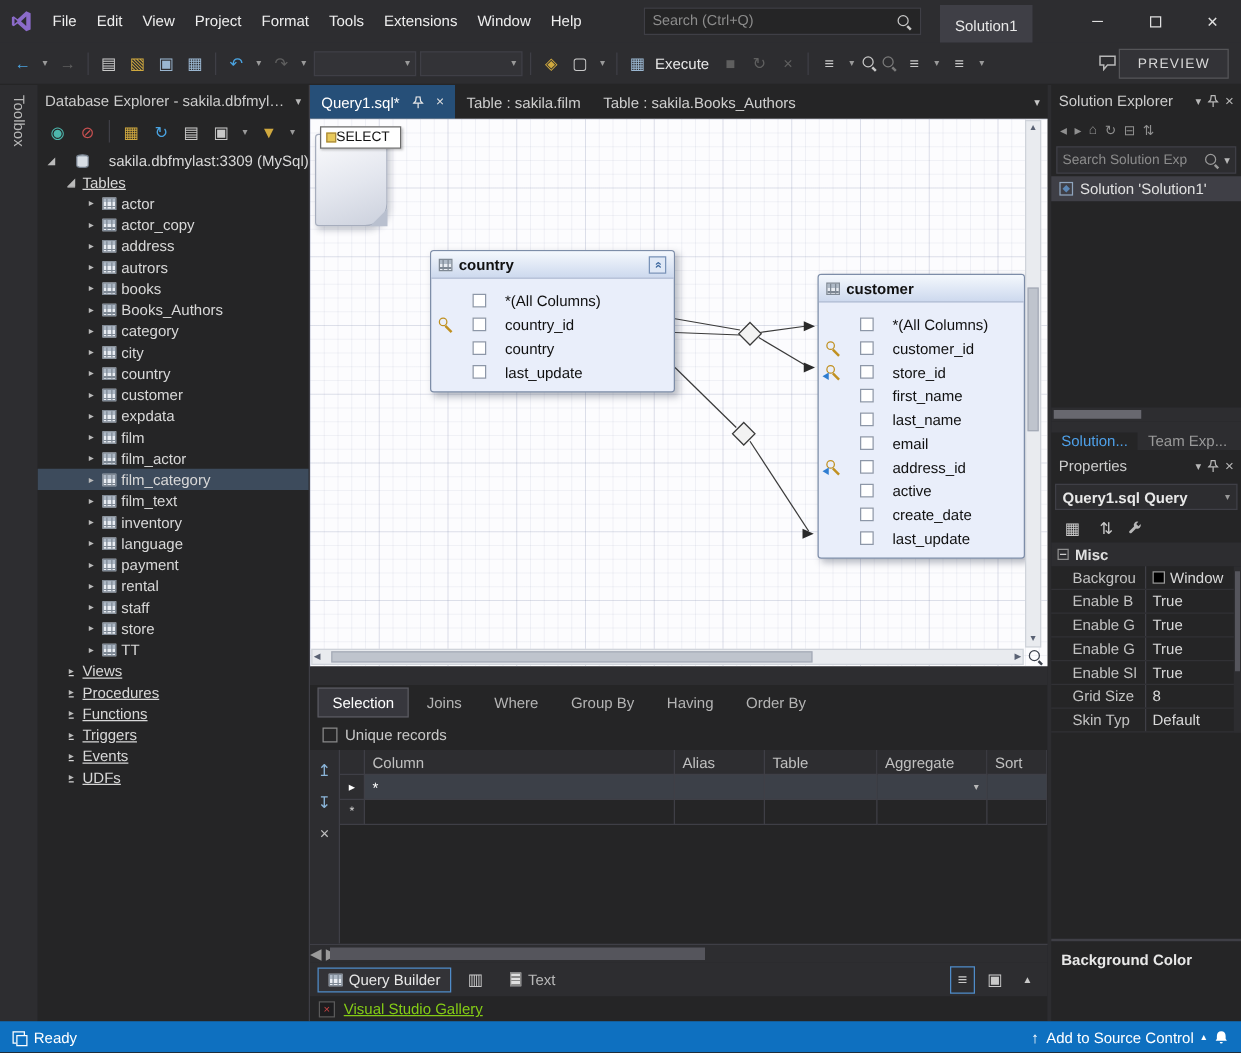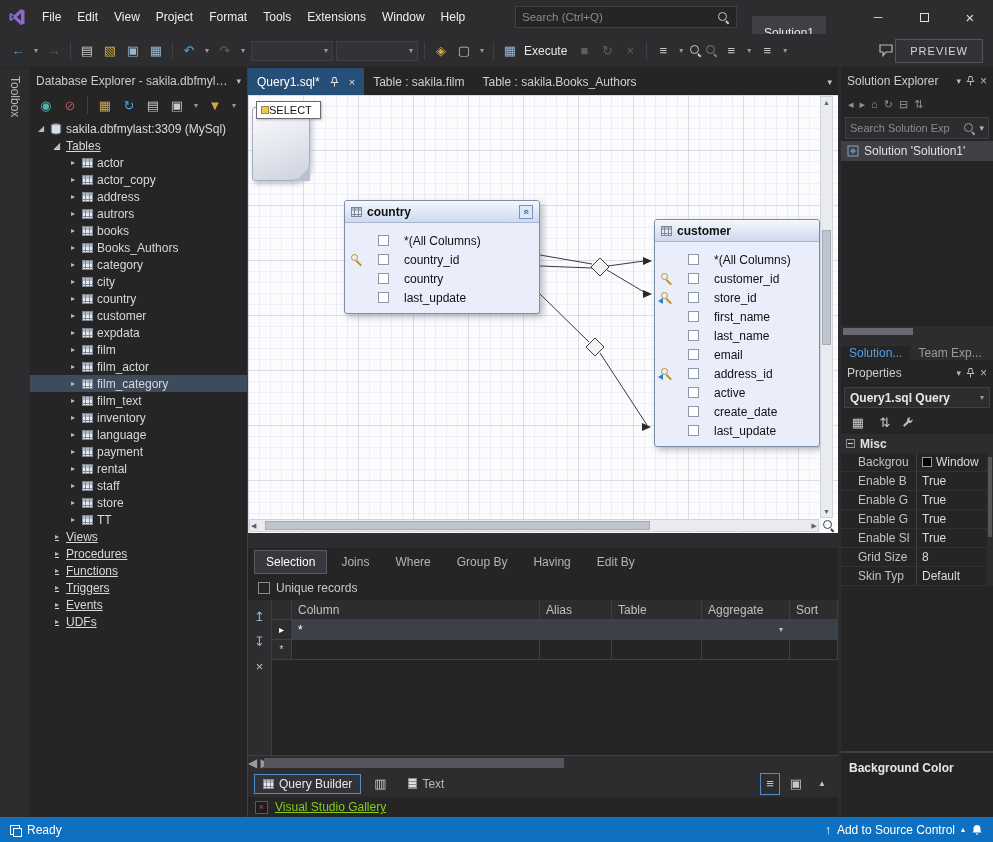--- a/index.html
+++ b/index.html
@@ -11,21 +11,21 @@
   .titlebar { position:absolute; top:0; left:0; right:0; height:34px; background:#2d2d30;
               display:flex; align-items:center; }
   .vslogo { margin:0 8px 0 8px; width:18px; height:18px; flex:none; }
   .menus { display:flex; height:100%; align-items:center; }
   .menu { padding:0 8px; color:#eeeeee; height:100%; display:flex; align-items:center; cursor:default; }
   .qsearch { position:absolute; left:515px; top:6px; width:222px; height:22px; background:#252526;
              border:1px solid #3f3f46; display:flex; align-items:center; padding:0 6px; }
   .qsearch input { flex:1; background:transparent; border:none; outline:none; color:#cccccc;
                    font-family:"Liberation Sans",sans-serif; font-size:11.5px; }
   .qsearch input::placeholder { color:#8c8c8c; }
-  .solbadge { position:absolute; left:752px; top:16px; height:33px; padding:0 12px; background:#3f3f46;
+  .solbadge { position:absolute; left:752px; top:4px; height:33px; padding:0 12px; background:#3f3f46;
               display:flex; align-items:center; color:#e8e8e8; }
   .winbtns { position:absolute; right:0; top:0; height:34px; display:flex; }
   .winbtn { width:46px; height:34px; display:flex; align-items:center; justify-content:center; color:#e0e0e0; font-size:12px; }
   .maxglyph { width:9px; height:9px; border:1px solid #e0e0e0; display:block; }
 
   
   .toolbar { position:absolute; top:34px; left:0; right:0; height:34px; background:#2d2d30;
              display:flex; align-items:center; padding-left:8px; gap:3px; border-bottom:1px solid #252526; }
   .tbi { width:20px; height:22px; display:flex; align-items:center; justify-content:center;
          color:#c8c8c8; font-size:13px; flex:none; }
@@ -55,21 +55,21 @@
   
   .dbx { width:218px; flex:none; background:#252526; display:flex; flex-direction:column; border-right:1px solid #3f3f46; }
   .pnlhdr { height:25px; display:flex; align-items:center; padding:0 6px; color:#cccccc; gap:5px; flex:none; }
   .pnlhdr .ttl { flex:1; white-space:nowrap; overflow:hidden; text-overflow:ellipsis; }
   .pnlico { color:#b8b8b8; font-size:9px; flex:none; }
   .dbxbar { height:24px; display:flex; align-items:center; gap:4px; padding:0 6px; flex:none; }
   .dbxbar .tbi { height:20px; }
   .tree { flex:1; overflow:hidden; padding-top:3px; }
   .trow { height:17px; display:flex; align-items:center; gap:4px; color:#d8d8d8; white-space:nowrap; }
   .trow.sel { background:#3d4b5c; }
-  .lv0 { padding-left:6px; } .lv1 { padding-left:22px;text-decoration:underline; } .lv2 { padding-left:38px; }
+  .lv0 { padding-left:6px;justify-content:space-between; } .lv1 { padding-left:22px;text-decoration:underline; } .lv2 { padding-left:38px; }
   .exp { width:10px; flex:none; font-size:8px; color:#bababa; text-align:center; }
   .exp.e::before { content:"◢"; } .exp.c::before { content:"▸"; }
   .tico { width:11px; height:10px; flex:none; border:1px solid #7e8894; background-color:#e8ecf2;
           background-image: linear-gradient(to bottom,#aeb9c6 0 3px,transparent 3px),
             linear-gradient(to bottom,transparent 0 6px,#7e8894 6px 7px,transparent 7px);
           position:relative; }
   .tico::before { content:""; position:absolute; left:2px; top:0; bottom:0; width:1px; background:#7e8894; }
   .tico::after  { content:""; position:absolute; right:2px; top:0; bottom:0; width:1px; background:#7e8894; }
   .dbsvg { flex:none; }
 
@@ -620,21 +620,21 @@
 
       <div class="hsplit"></div>
 
       <div class="qpanel">
         <div class="qtabs">
           <span class="qtab active">Selection</span>
           <span class="qtab">Joins</span>
           <span class="qtab">Where</span>
           <span class="qtab">Group By</span>
           <span class="qtab">Having</span>
-          <span class="qtab">Edit By</span>
+          <span class="qtab">Order By</span>
         </div>
         <div class="unique">
           <span class="chk"></span>
           <span>Unique records</span>
         </div>
         <div class="gridwrap">
           <div class="gstrip">
             <span class="tbi" style="color:#8ab4d8">↥</span>
             <span class="tbi" style="color:#8ab4d8">↧</span>
             <span class="tbi" style="color:#c0c0c0">×</span>

